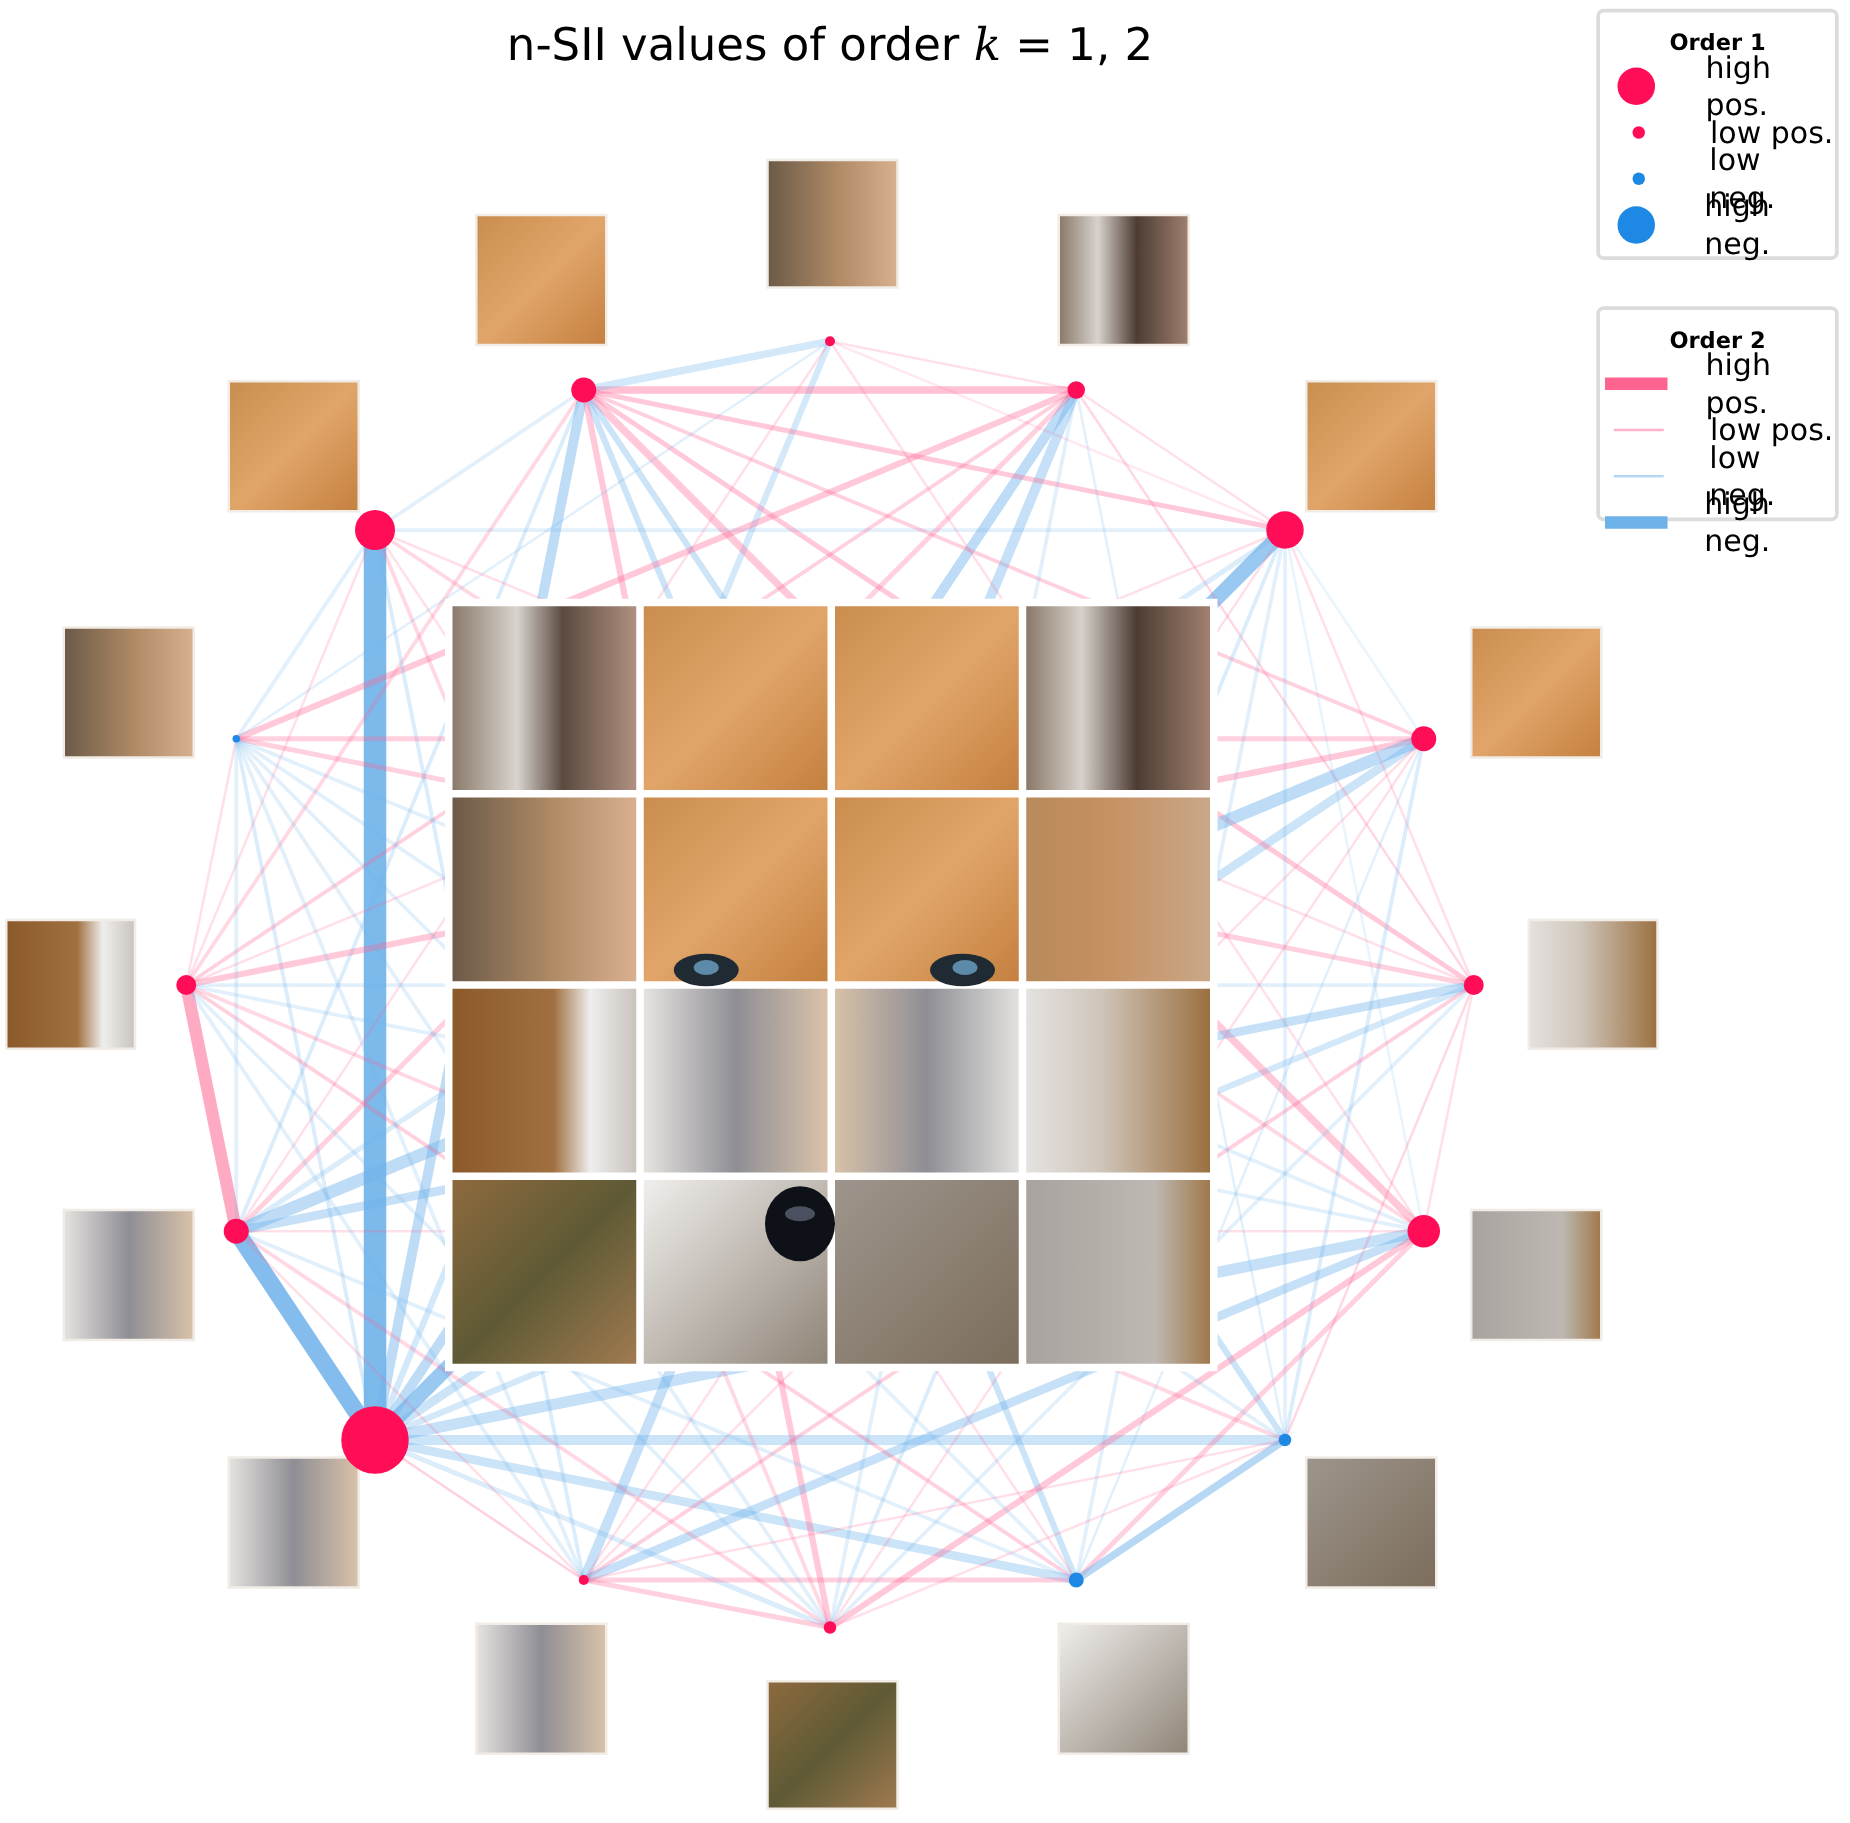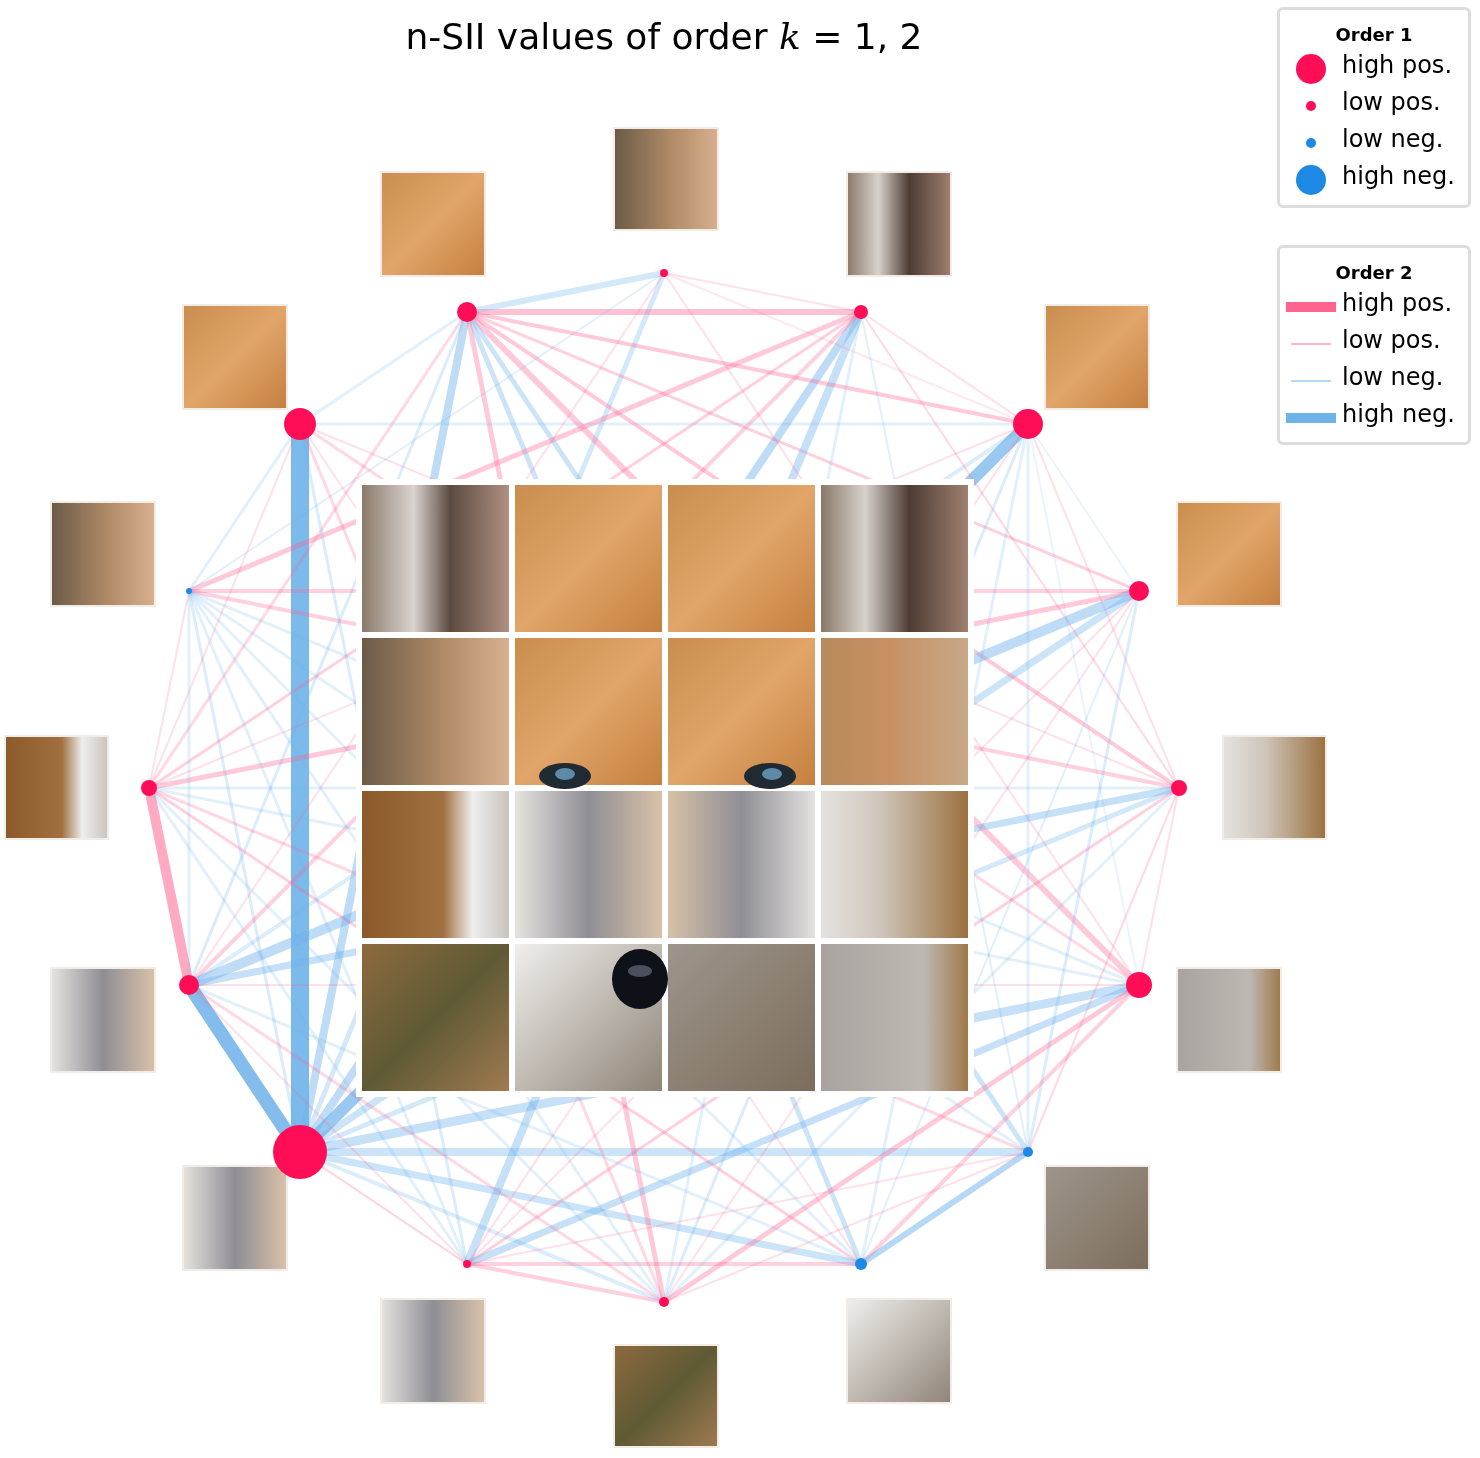--- a/index.html
+++ b/index.html
@@ -2,21 +2,21 @@
 <html><head>
 <meta charset="utf-8">
 <style>
   html, body { margin: 0; padding: 0; background: #ffffff; }
   body { width: 1480px; height: 1458px; position: relative; overflow: hidden; font-family: "DejaVu Sans", sans-serif; color: #000; }
   #title { position: absolute; left: 0; width: 1328px; top: 12px; text-align: center; font-size: 36px; line-height: 49px; }
   #title .it { font-family: "DejaVu Serif", serif; font-style: italic; }
   #graph { position: absolute; left: 0; top: 0; }
   .legend { position: absolute; left: 1277px; width: 194px; border: 3px solid #dcdcdc; border-radius: 6px; background: rgba(255,255,255,0.9); box-sizing: border-box; }
   .legend h3 { margin: 0; text-align: center; font-size: 18px; font-weight: bold; line-height: 30px; padding-top: 10px; }
-  .legend .row { display: flex; height: 37px; }
+  .legend .row { display: flex; align-items: center; height: 37px; gap: 26px; }
   .legend .sym { width: 62px; display: flex; align-items: center; justify-content: center; }
   .legend .lbl { font-size: 24px; line-height: 30px; }
   .dot { border-radius: 50%; display: inline-block; }
   .bar { display: inline-block; }
 </style>
 </head>
 <body>
 
 <svg id="graph" width="1480" height="1458" viewBox="0 0 1480 1458" xmlns="http://www.w3.org/2000/svg">
   <defs>
@@ -274,21 +274,21 @@
       </div>
       <div class="row">
         <span class="sym">
           <span class="dot" style="height: 30px; width: 30px; background: rgb(30, 136, 229);"></span>
         </span>
         <span class="lbl">high neg.</span>
       </div>
     </div>
 </div>
 
-<div class="legend" id="legend2" style="top:245px;height:200px;">
+<div class="legend" id="legend2" style="top:245px;height:172px;">
   <h3>Order 2</h3>
   <div class="rows">
       <div class="row">
         <span class="sym">
           <span class="bar" style="width: 50px; height: 10px; background: rgb(255, 100, 145);"></span>
         </span>
         <span class="lbl">high pos.</span>
       </div>
       <div class="row">
         <span class="sym">

